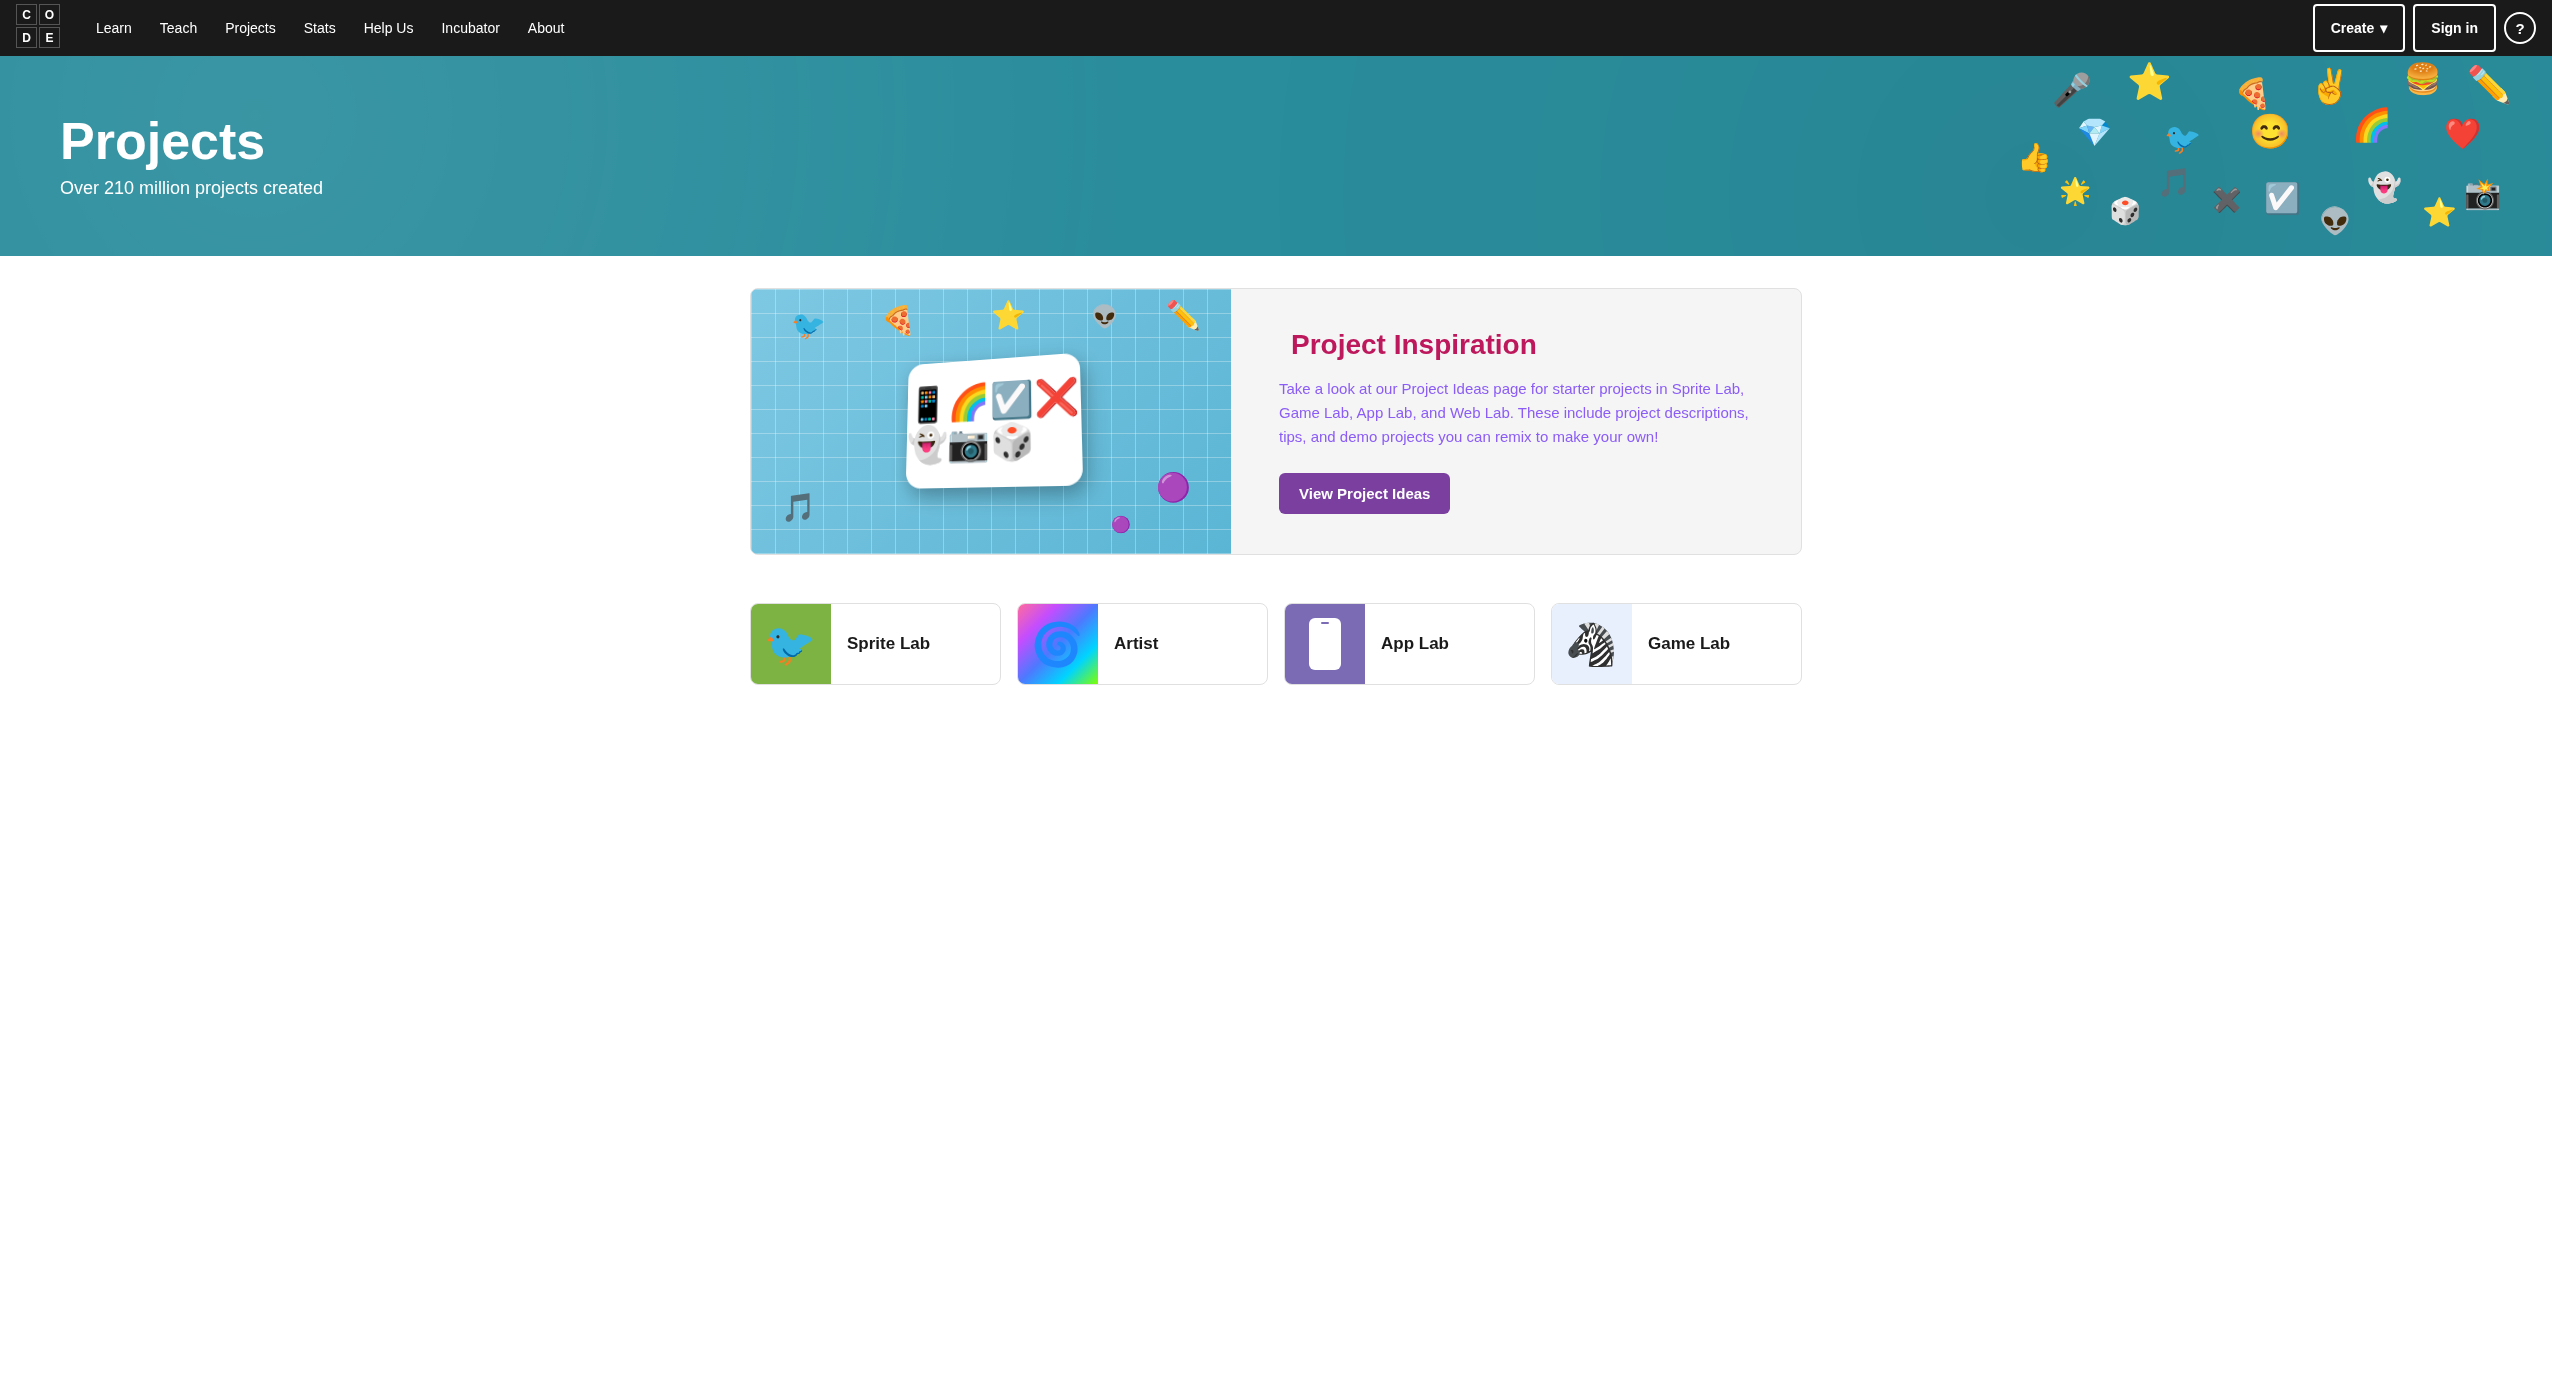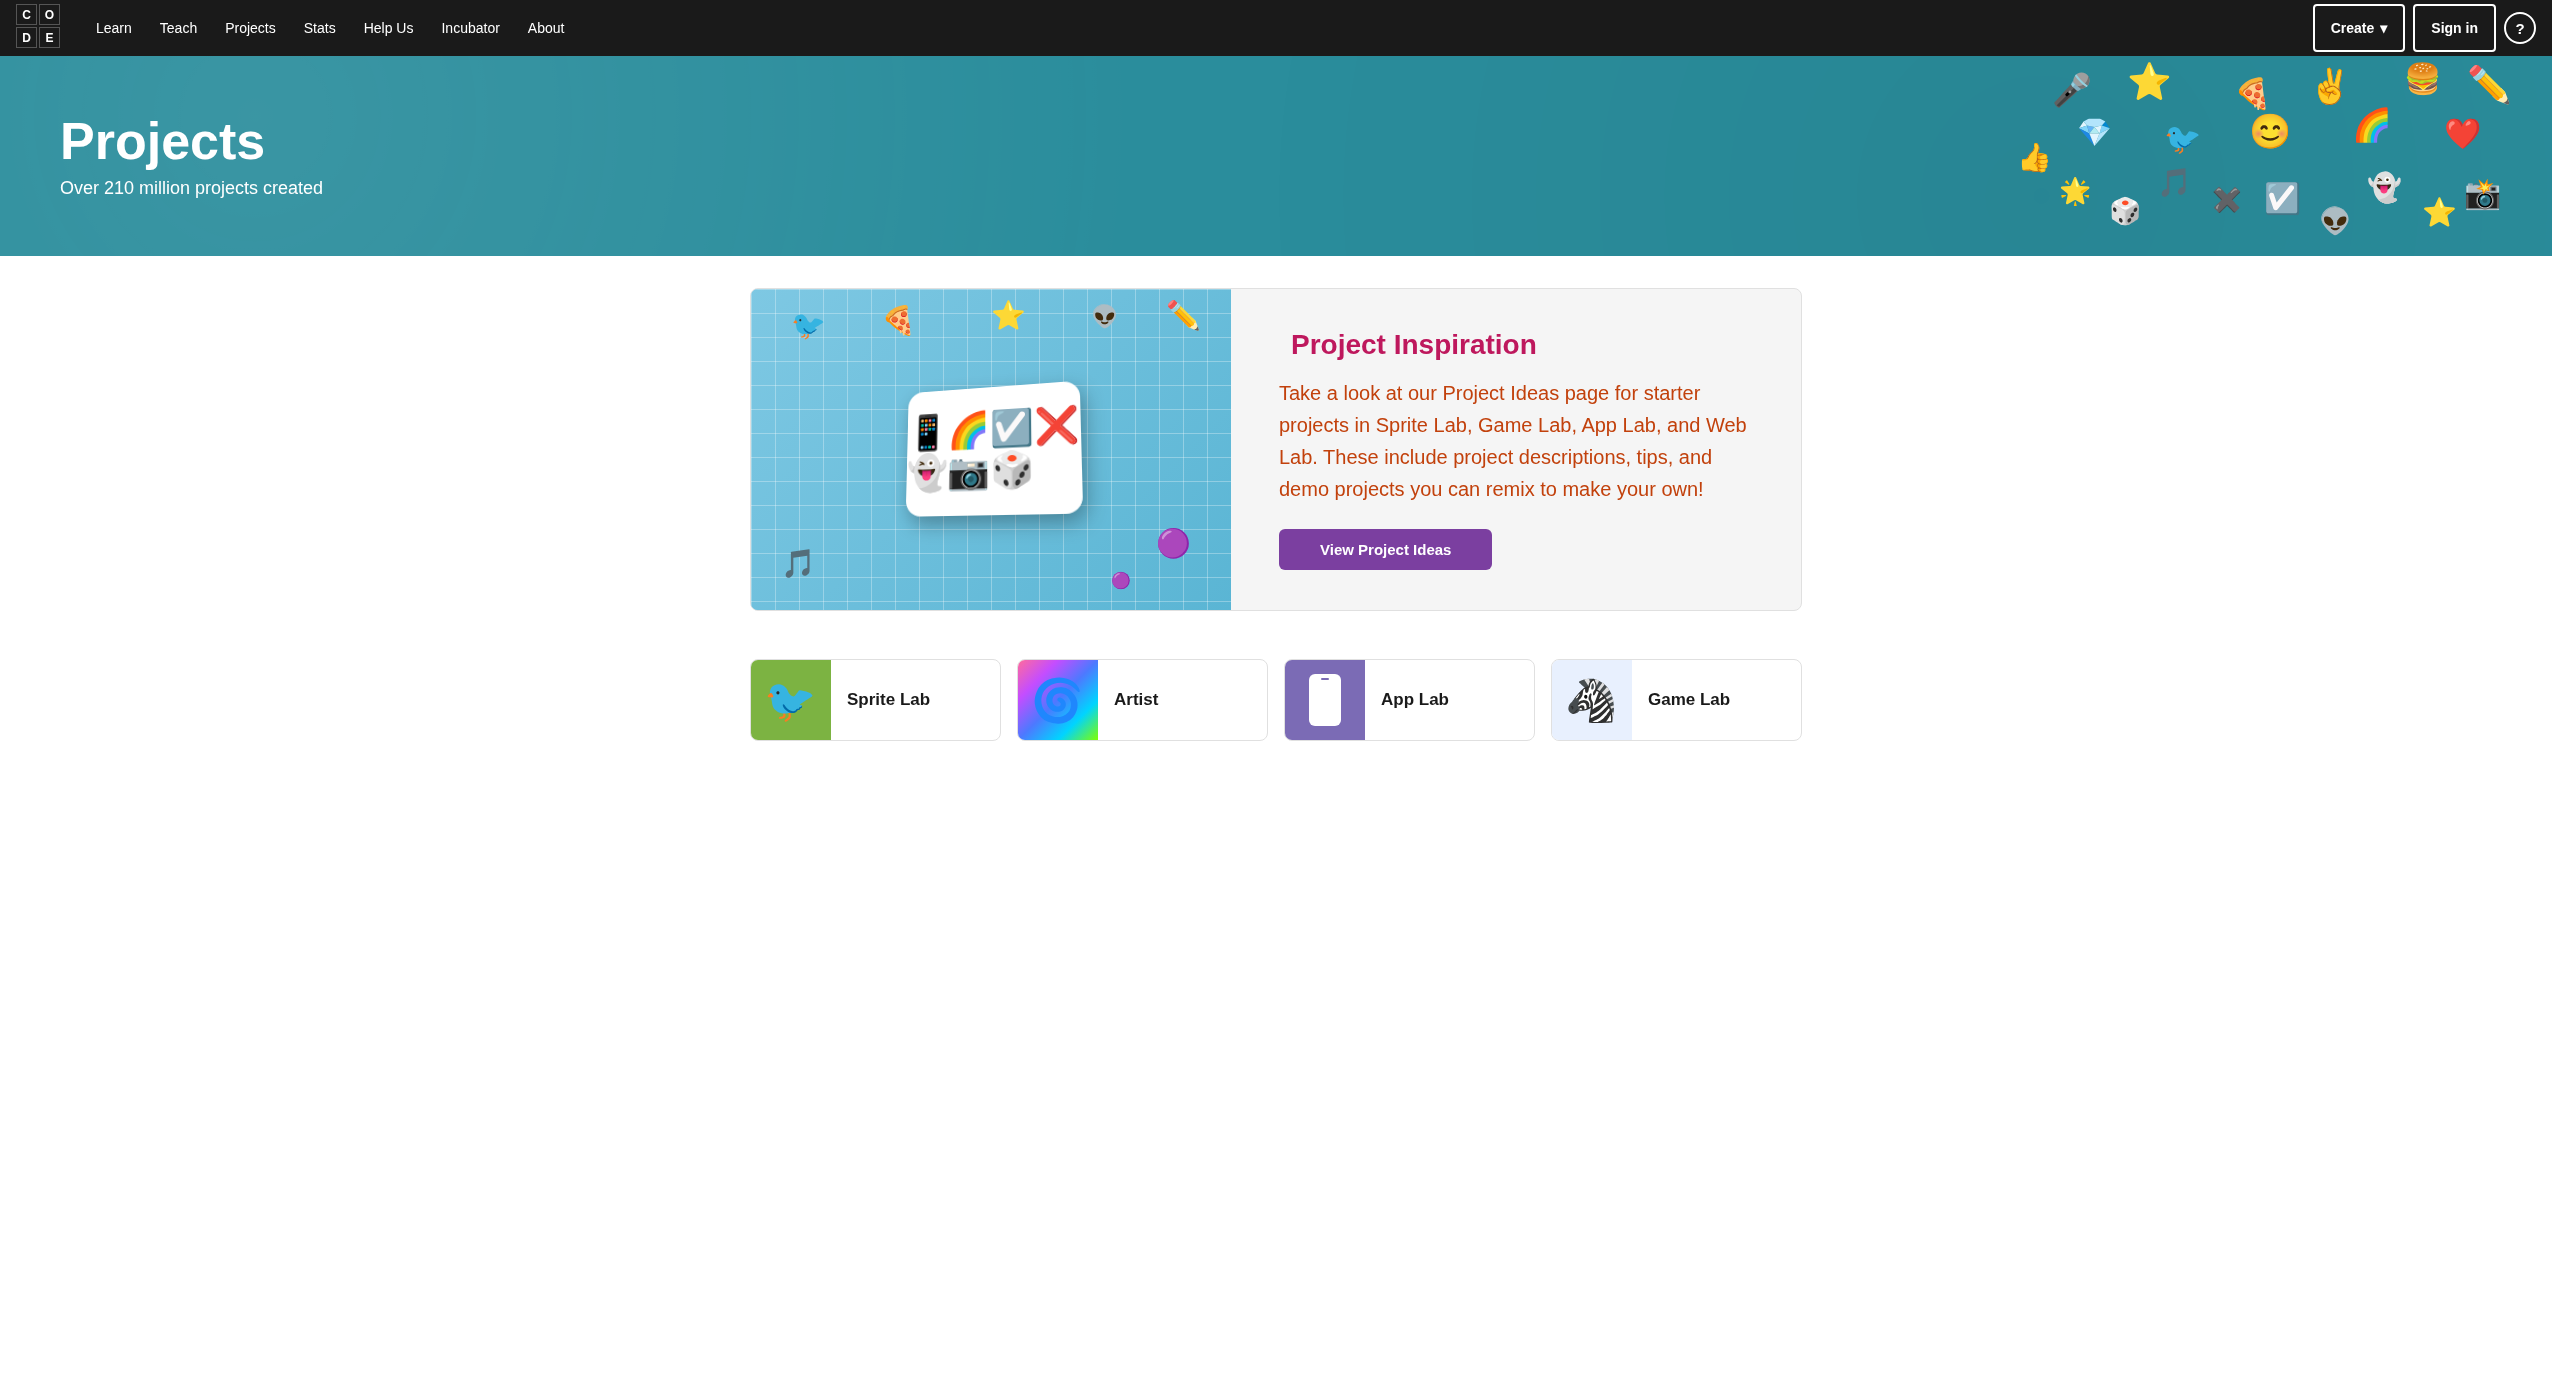--- a/index.html
+++ b/index.html
@@ -212,30 +212,30 @@
       flex: 1;
     }
     .inspiration-title {
       font-size: 28px;
       font-weight: 800;
       color: #be185d;
       margin-bottom: 16px;
       margin-left: 12px;
     }
     .inspiration-desc {
-      font-size: 20px;
-      color: #c2410c;
+      font-size: 15px;
+      color: #8b5cf6;
       line-height: 1.6;
       margin-bottom: 24px;
     }
     .btn-view-ideas {
       background: #7b3fa0;
       color: #fff;
       border: none;
-      padding: 12px 41px;
+      padding: 12px 20px;
       border-radius: 6px;
       font-size: 15px;
       font-weight: 700;
       cursor: pointer;
       display: inline-block;
       width: fit-content;
     }
 
     
     .section-title {

